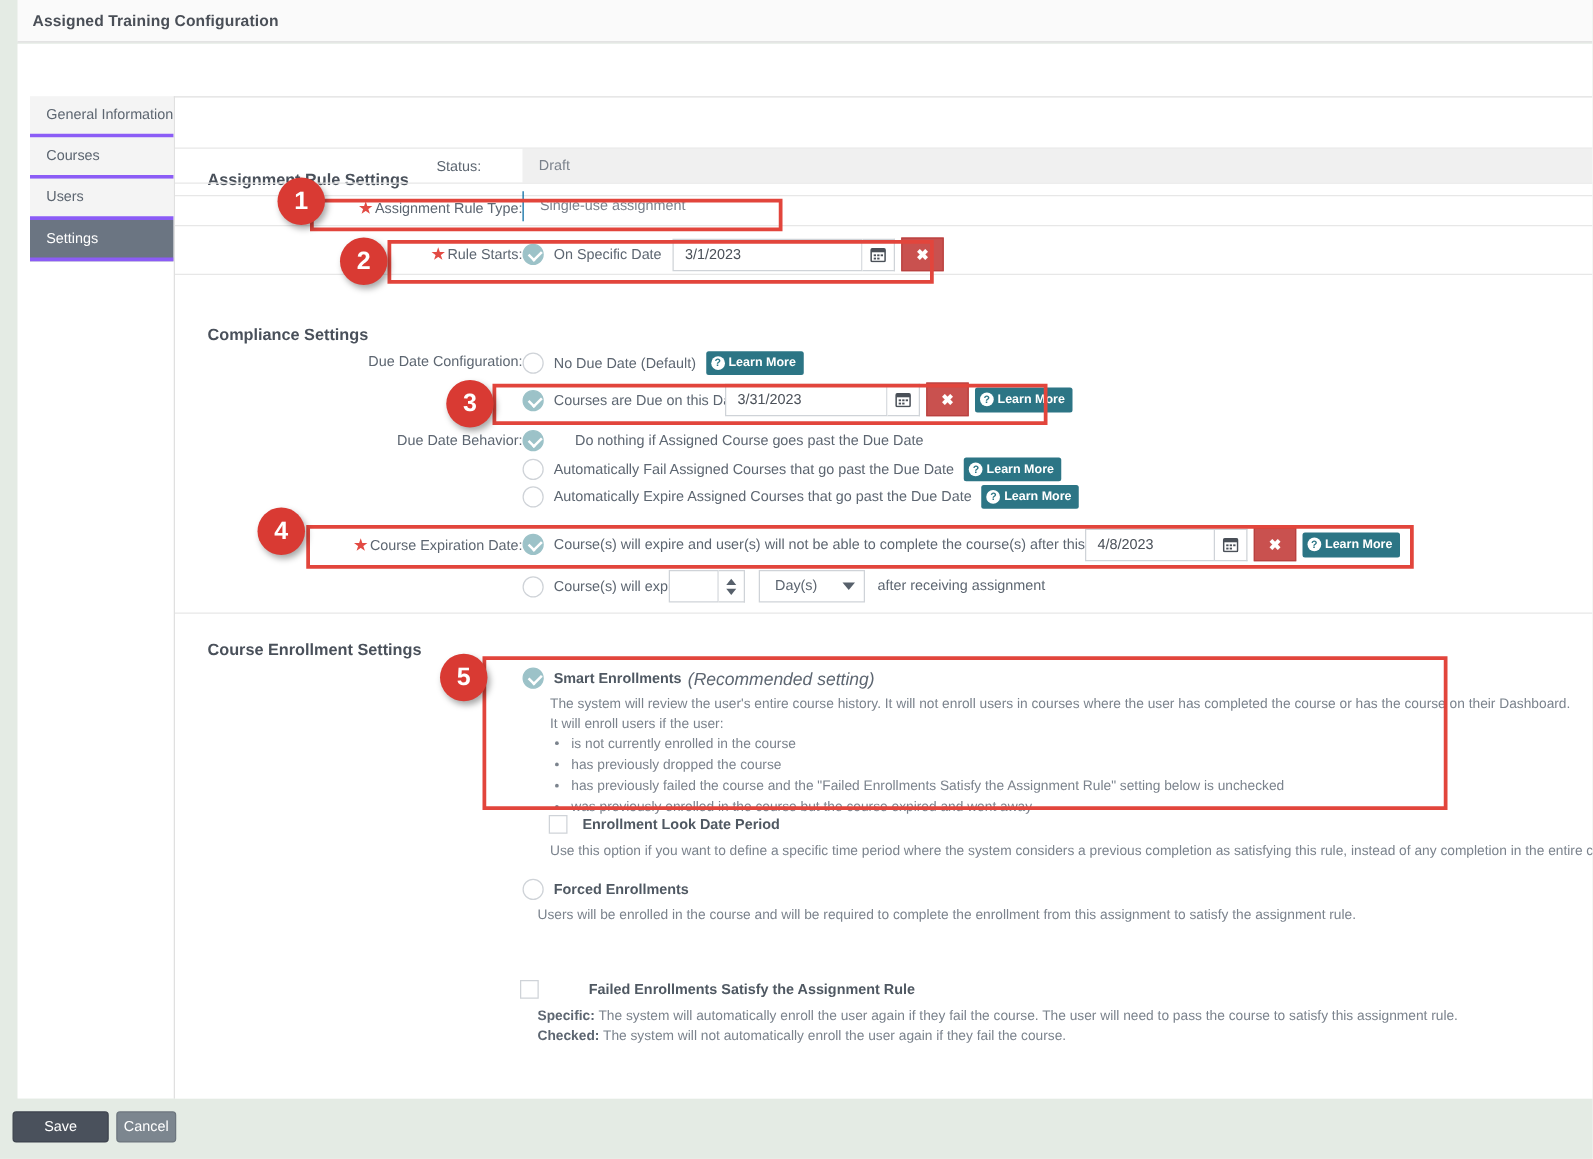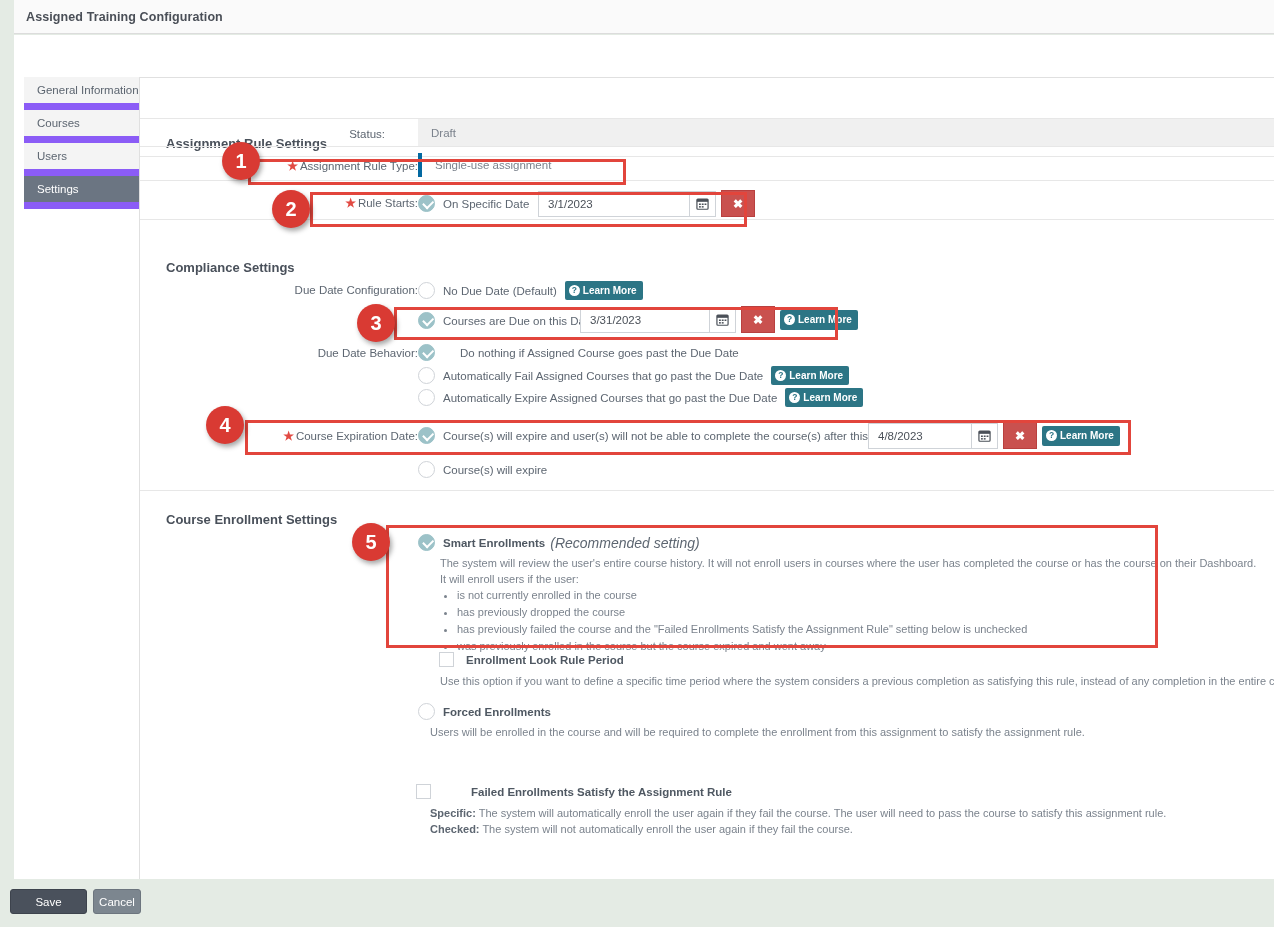--- a/index.html
+++ b/index.html
@@ -34,21 +34,21 @@
   }
 
   
   .tabrail {
     position: absolute; left: 10px; top: 42px; width: 115px;
   }
   .tab {
     height: 33px; display: flex; align-items: center;
     padding-left: 13px;
     background: #f4f4f4;
-    border-bottom: 7px solid #8b5cf6;
+    border-bottom: 3px solid #8b5cf6;
     color: #5c6570; font-size: 11.5px;
     cursor: pointer;
     text-align: center;
   }
   .tab.active { background: #6b7582; color: #ffffff; }
 
   
   .panel {
     position: absolute; left: 125px; top: 42px; right: 0; bottom: 0;
     border-left: 1px solid #e0e0e0;
@@ -204,21 +204,21 @@
       <div class="row-line" style="top:78px;"></div>
 
       <div class="lbl" style="left:130px; top:55px; width:115px; top:50px;">Status:</div>
       <div class="readonly-field shaded" style="left:278px; top:41px; right:0; height:27px;">Draft</div>
       <div class="row-line" style="top:40px;"></div>
       <div class="row-line" style="top:68px;"></div>
 
       <div class="lbl" style="left:120px; top:82px; width:158px;">
         <span class="req-star">★</span><span>Assignment Rule Type:</span>
       </div>
-      <div class="readonly-field" style="left:278px; top:75px; right:0; height:24px; border-left:4px solid #0369a1;">Single-use assignment</div>
+      <div class="readonly-field" style="left:278px; top:75px; right:0; height:24px; border-left:1px solid #0369a1;">Single-use assignment</div>
       <div class="row-line" style="top:102px;"></div>
 
       <div class="lbl" style="left:180px; top:119px; width:98px;">
         <span class="req-star">★</span><span>Rule Starts:</span>
       </div>
       <div class="opt" style="left:278px; top:117px;">
         <span class="radio checked"></span>
         <span class="opt-label">On Specific Date</span>
       </div>
       <div style="position:absolute; left:398px; top:112px; display:flex; align-items:center;">
@@ -321,20 +321,32 @@
         <span class="learnmore" style="margin-left:5px; height:20px;">
           <span class="lm-q">?</span>
             <span>Learn More</span>
         </span>
       </div>
 
       <div class="opt" style="left:278px; top:383px;">
         <span class="radio"></span>
         <span class="opt-label">Course(s) will expire</span>
       </div>
+      <div style="position:absolute; left:395px; top:378px; display:flex; align-items:center;">
+        <div class="numinput"></div>
+        <div class="spinner">
+          <span class="ar up"></span>
+          <span class="ar dn"></span>
+        </div>
+        <div class="selectbox" style="margin-left:11px;">
+          <span>Day(s)</span>
+          <span class="chev"></span>
+        </div>
+        <span class="opt-label" style="margin-left:10px;">after receiving assignment</span>
+      </div>
 
       <div class="row-line" style="top:412px;"></div>
 
       <h2 class="section" style="left:26px; top:434px;">Course Enrollment Settings</h2>
 
       <div class="opt" style="left:278px; top:456px;">
         <span class="radio checked"></span>
         <span class="strong-opt">Smart Enrollments</span>
         <span class="italic" style="font-size:14px; margin-left:-3px;">(Recommended setting)</span>
       </div>
@@ -344,21 +356,21 @@
         <ul class="bullets">
           <li>is not currently enrolled in the course</li>
           <li>has previously dropped the course</li>
           <li>has previously failed the course and the "Failed Enrollments Satisfy the Assignment Rule" setting below is unchecked</li>
           <li>was previously enrolled in the course but the course expired and went away</li>
         </ul>
       </div>
 
       <div class="opt" style="left:299px; top:574px;">
         <span class="checkbox"></span>
-        <span class="strong-opt" style="margin-left:4px;">Enrollment Look Rule Period</span>
+        <span class="strong-opt" style="margin-left:4px;">Enrollment Look Date Period</span>
       </div>
       <div class="bodytext" style="left:300px; top:596px; width:910px;">Use this option if you want to define a specific time period where the system considers a previous completion as satisfying this rule, instead of any completion in the entire course history</div>
 
       <div class="opt" style="left:278px; top:625px;">
         <span class="radio"></span>
         <span class="strong-opt">Forced Enrollments</span>
       </div>
       <div class="bodytext" style="left:290px; top:647px; width:910px;">Users will be enrolled in the course and will be required to complete the enrollment from this assignment to satisfy the assignment rule.</div>
 
       <div class="opt" style="left:276px; top:706px;">

